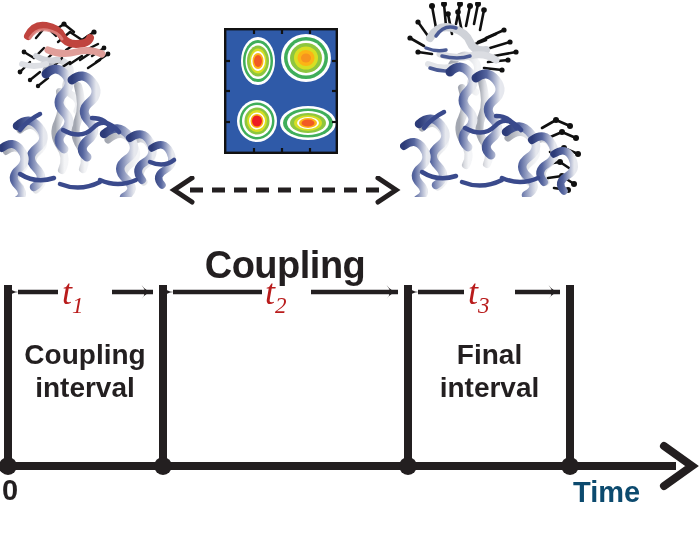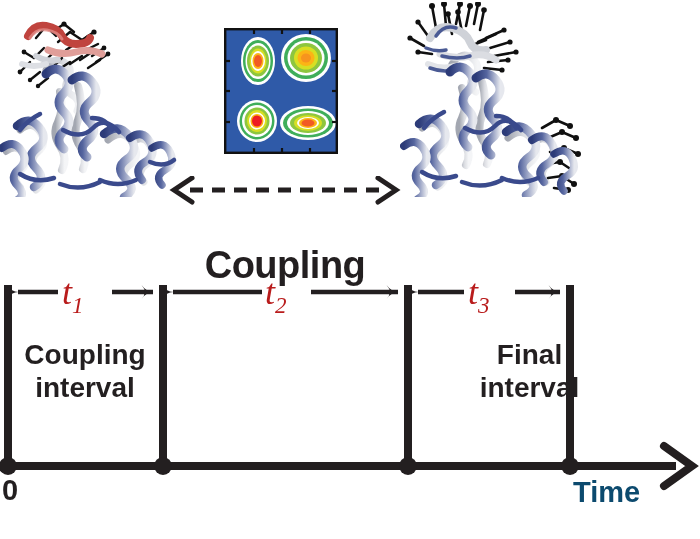--- a/index.html
+++ b/index.html
@@ -75,21 +75,21 @@
     text-align: center;
     font-family: "Liberation Sans", sans-serif;
     font-weight: bold;
     font-size: 28px;
     line-height: 1.18;
     color: #231f20;
     white-space: pre-line;
   }
   #label-initial  { left: 10px;  top: 76px; width: 150px; }
   #label-waiting  { left: 170px; top: 96px; width: 235px; }
-  #label-final    { left: 412px; top: 76px; width: 155px; padding-left: 40px; }
+  #label-final    { left: 412px; top: 76px; width: 155px; }
 
   .t-label {
     position: absolute;
     font-family: "Liberation Serif", serif;
     font-style: italic;
     font-size: 36px;
     color: #b91c1c;
     line-height: 1;
   }
   .t-label .sub {

